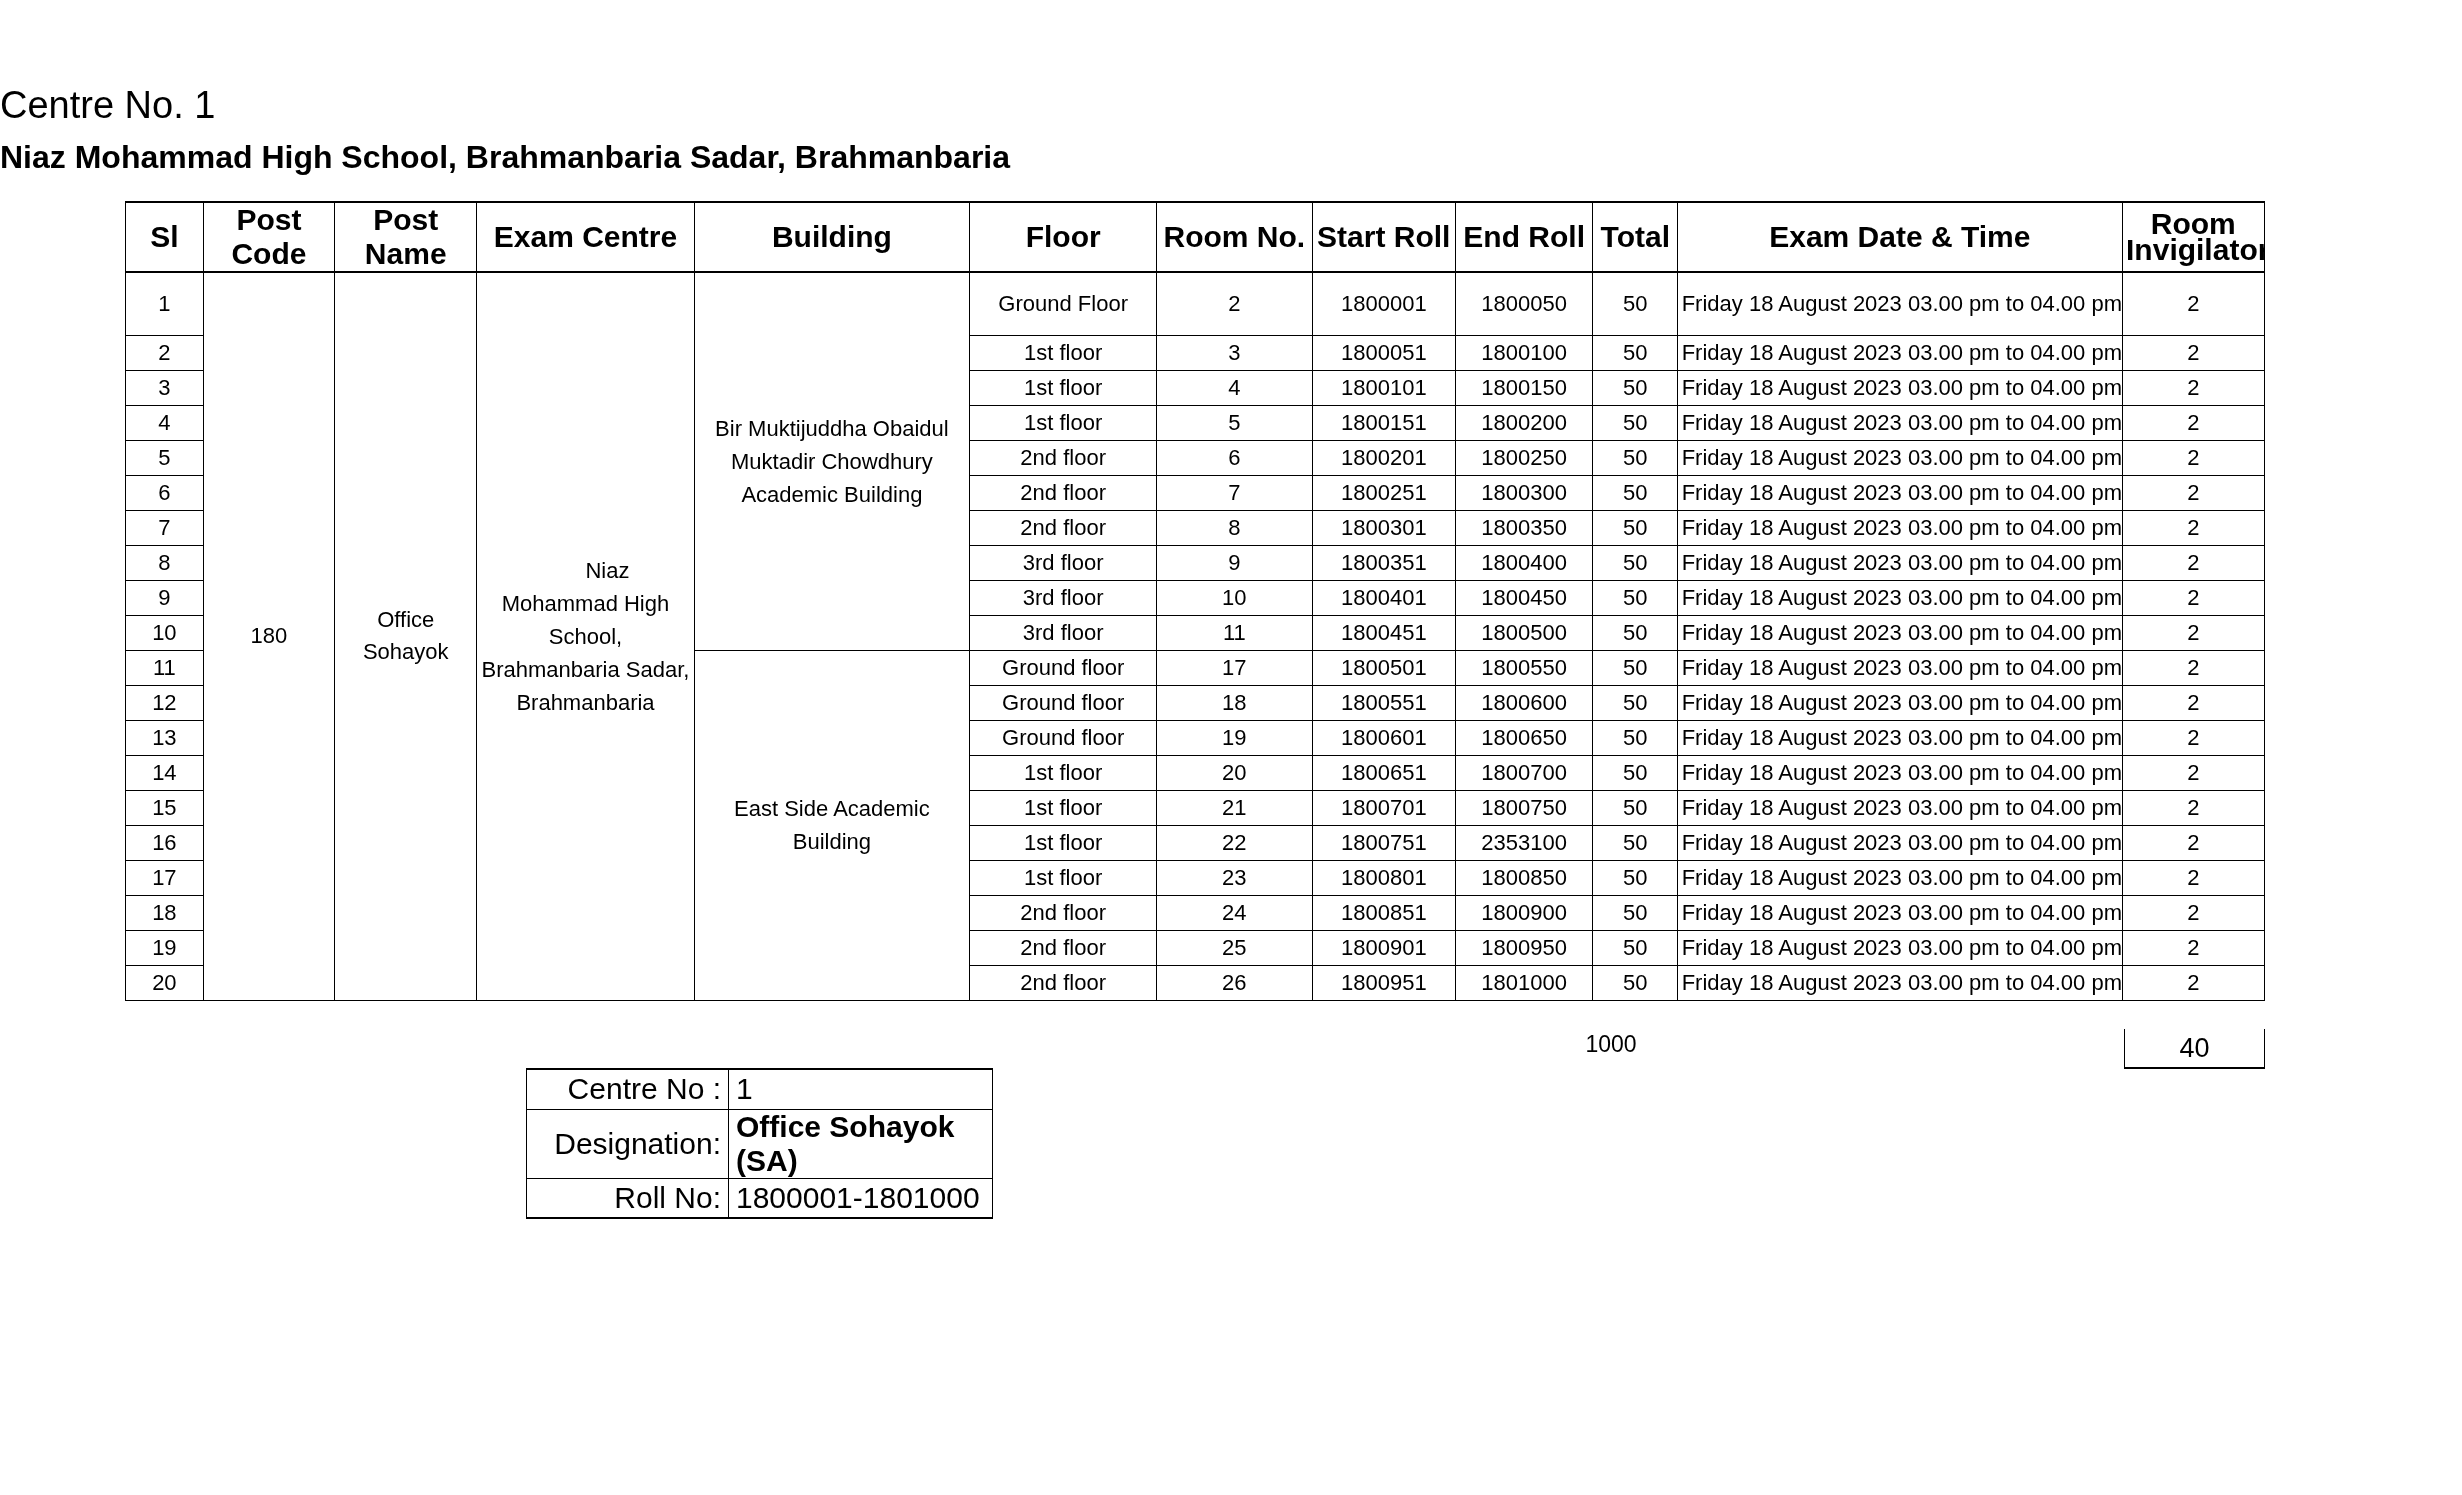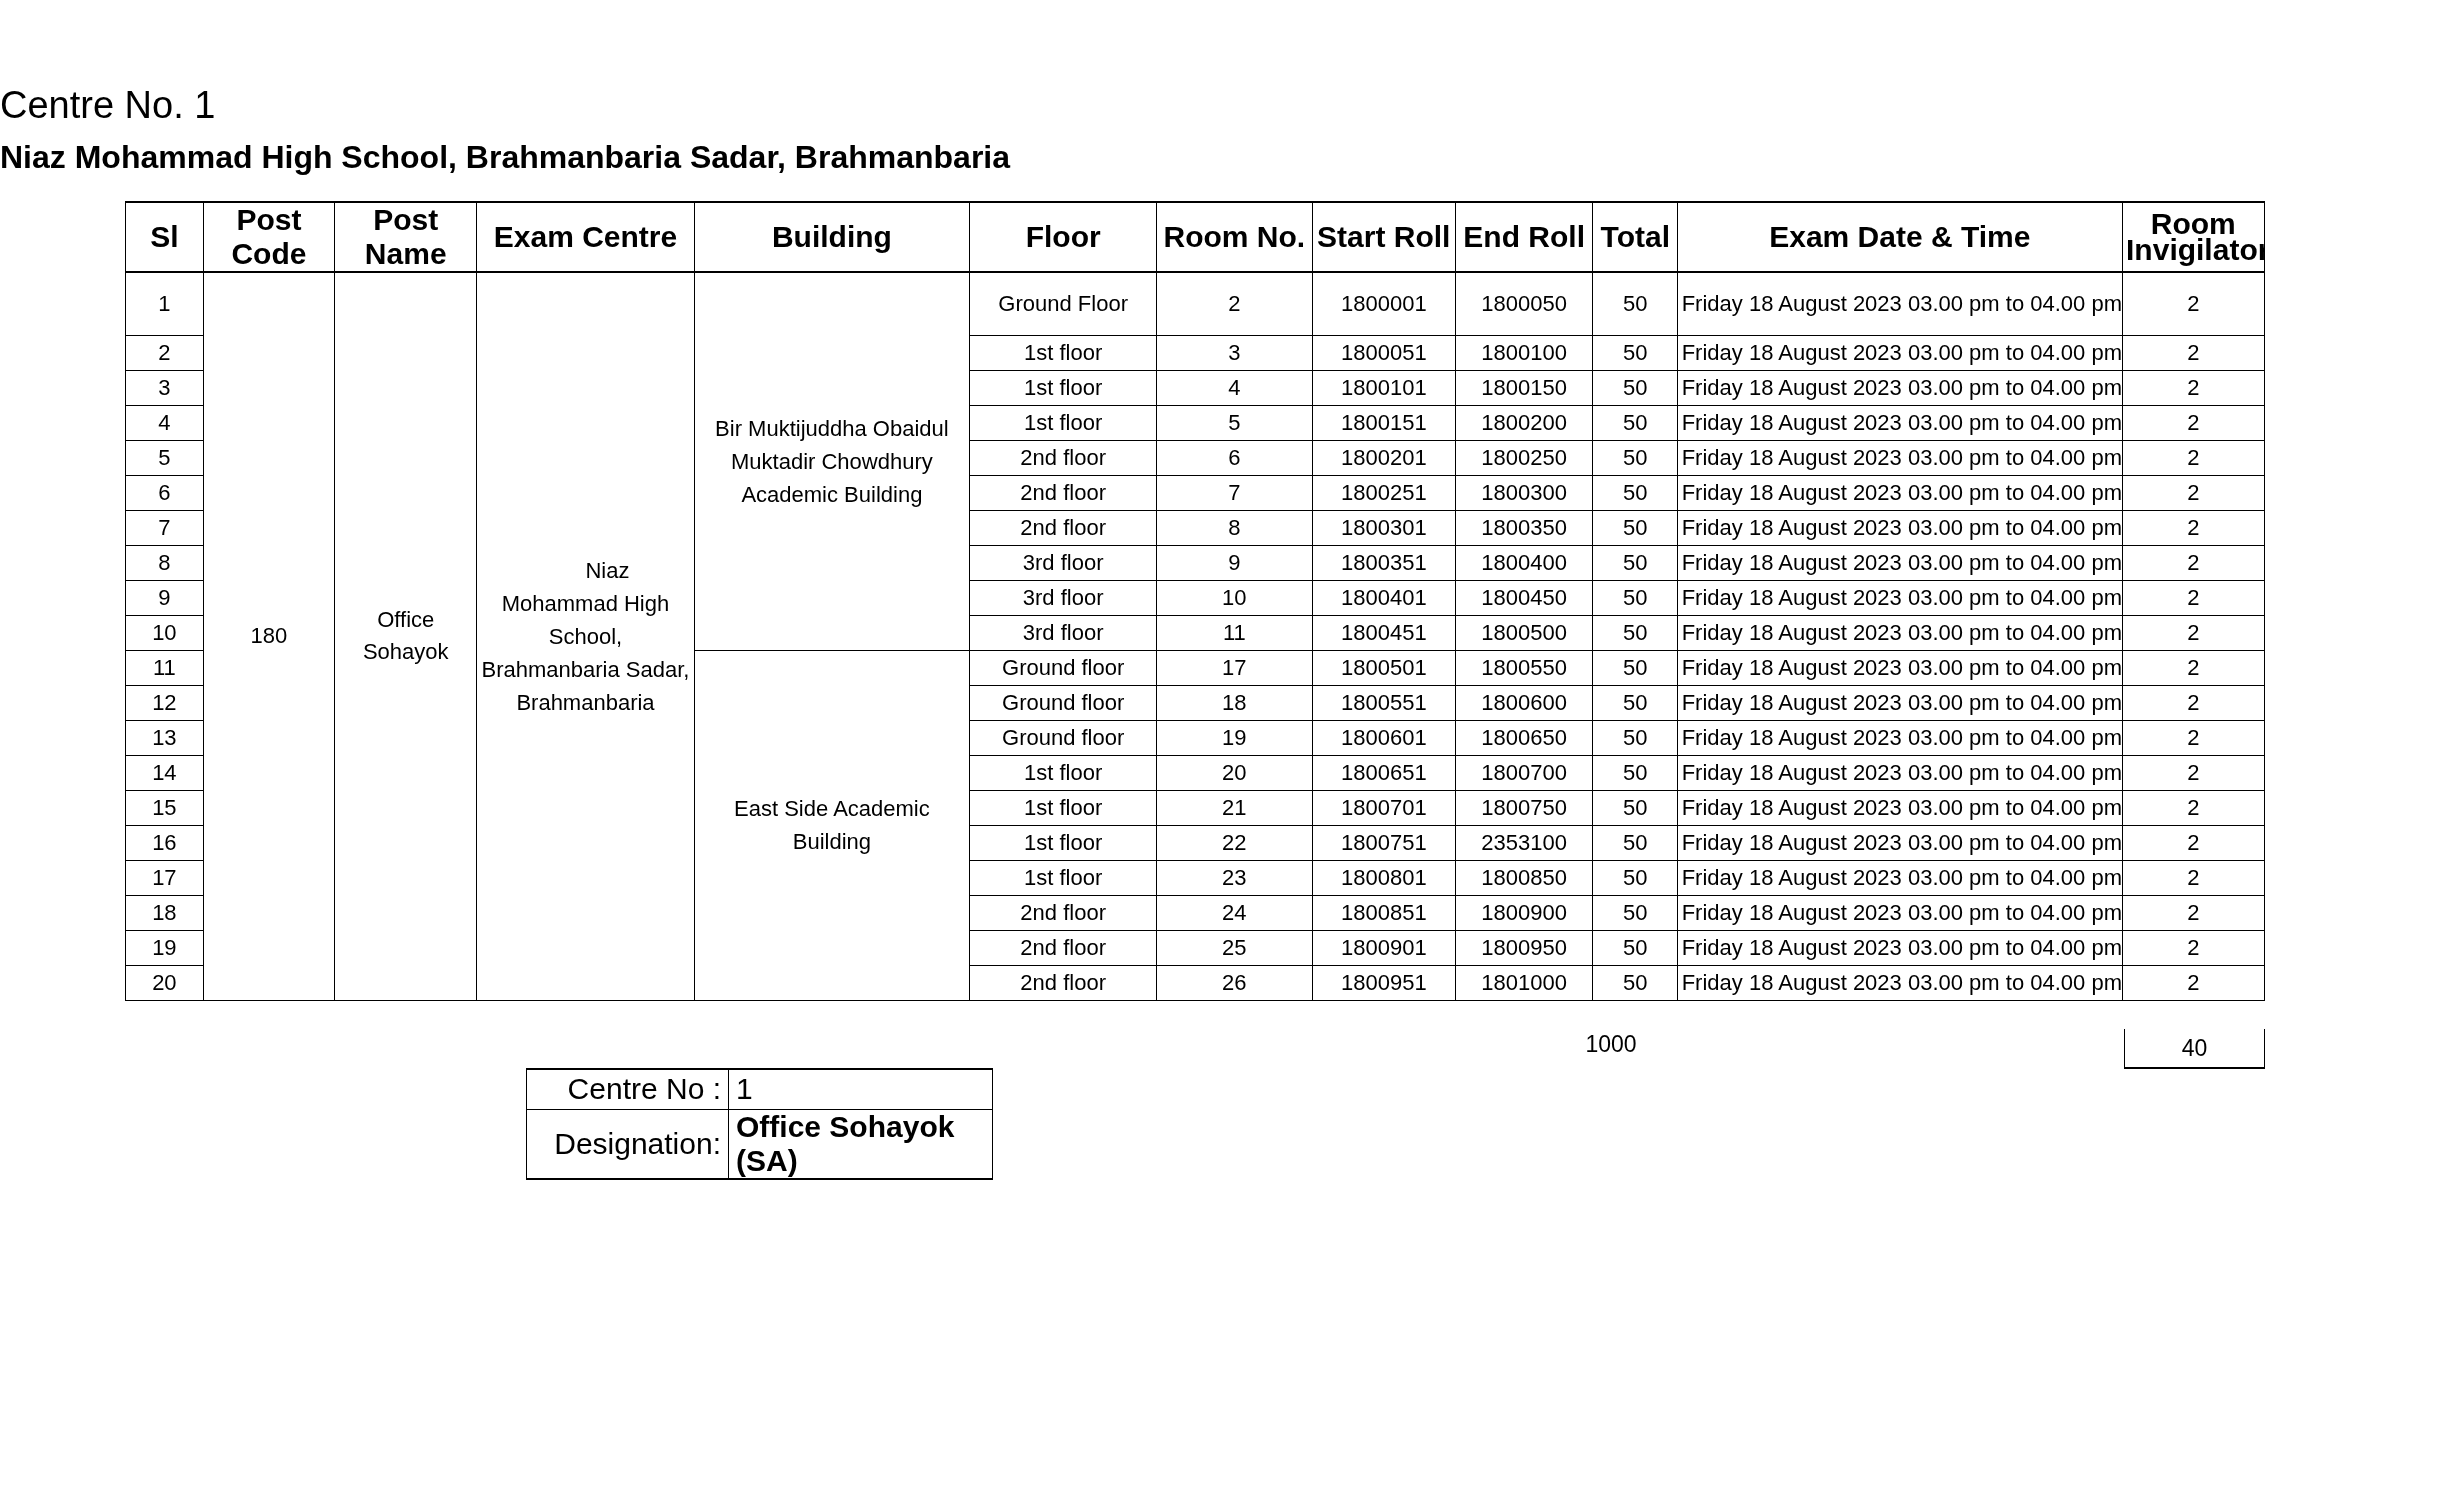--- a/index.html
+++ b/index.html
@@ -140,21 +140,21 @@
     position: absolute;
     left: 1999px;
     top: 0px;
     width: 141px;
     height: 40px;
     border: 1.8px solid #000;
     border-top: none;
     border-bottom: 2.6px solid #000;
     box-sizing: border-box;
     text-align: center;
-    font-size: 23px;
+    font-size: 27px;
     line-height: 39px;
   }
 
   
   #summary-table {
     position: absolute;
     left: 526px;
     top: 1068px;
     border-collapse: collapse;
     table-layout: fixed;
@@ -436,15 +436,19 @@
 <table id="summary-table">
   <tbody id="summary-body">
       <tr>
         <td class="sum-label">Centre No :</td>
         <td class="sum-value">1</td>
       </tr>
       <tr>
         <td class="sum-label">Designation:</td>
         <td class="sum-value bold">Office Sohayok (SA)</td>
       </tr>
+      <tr>
+        <td class="sum-label">Roll No:</td>
+        <td class="sum-value">1800001-1801000</td>
+      </tr>
     </tbody>
 </table>
 
 
 </body></html>

